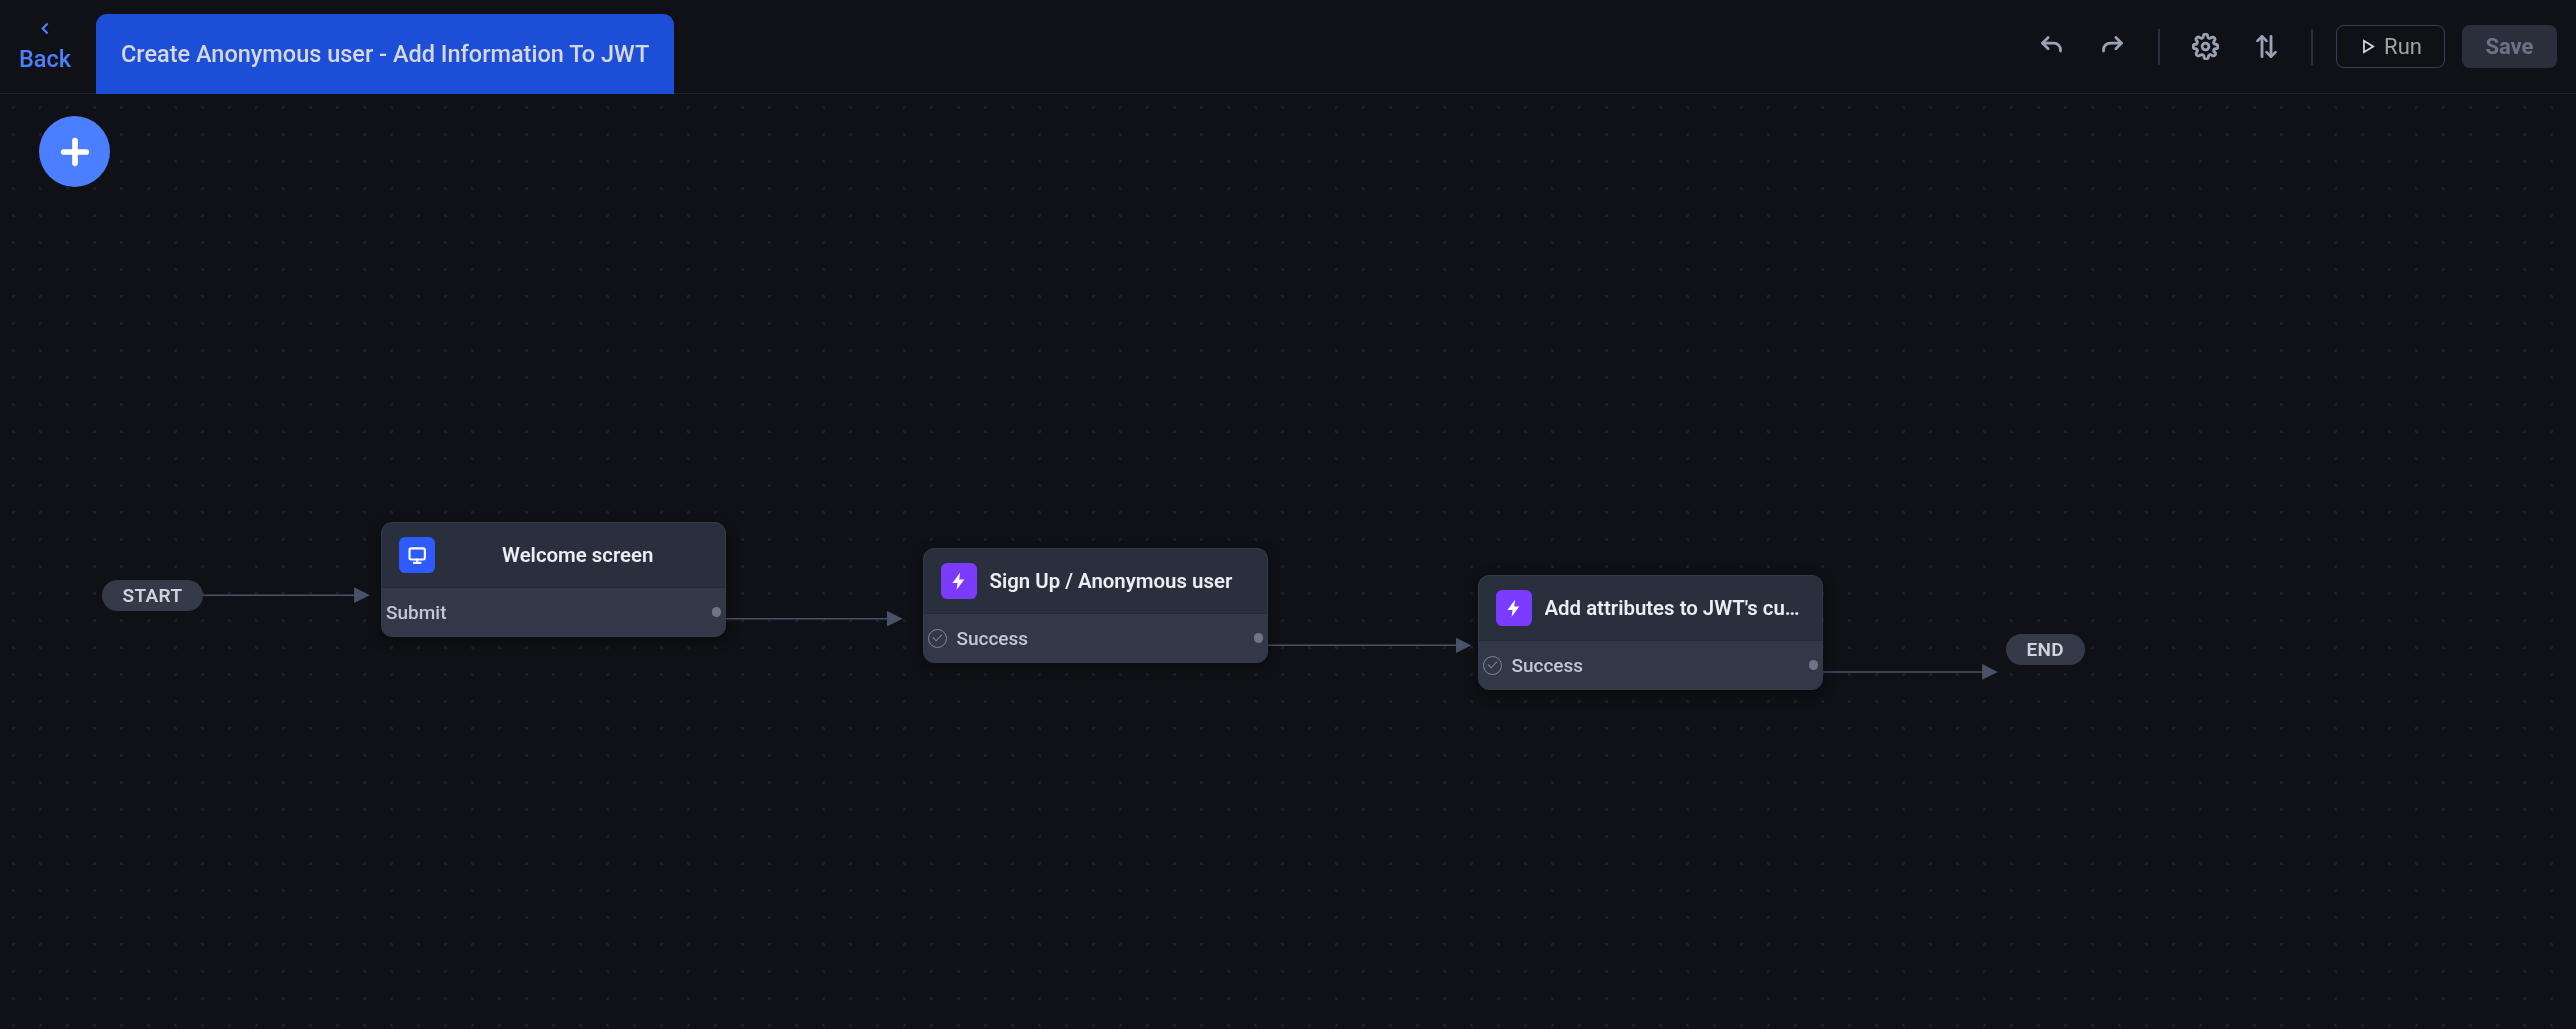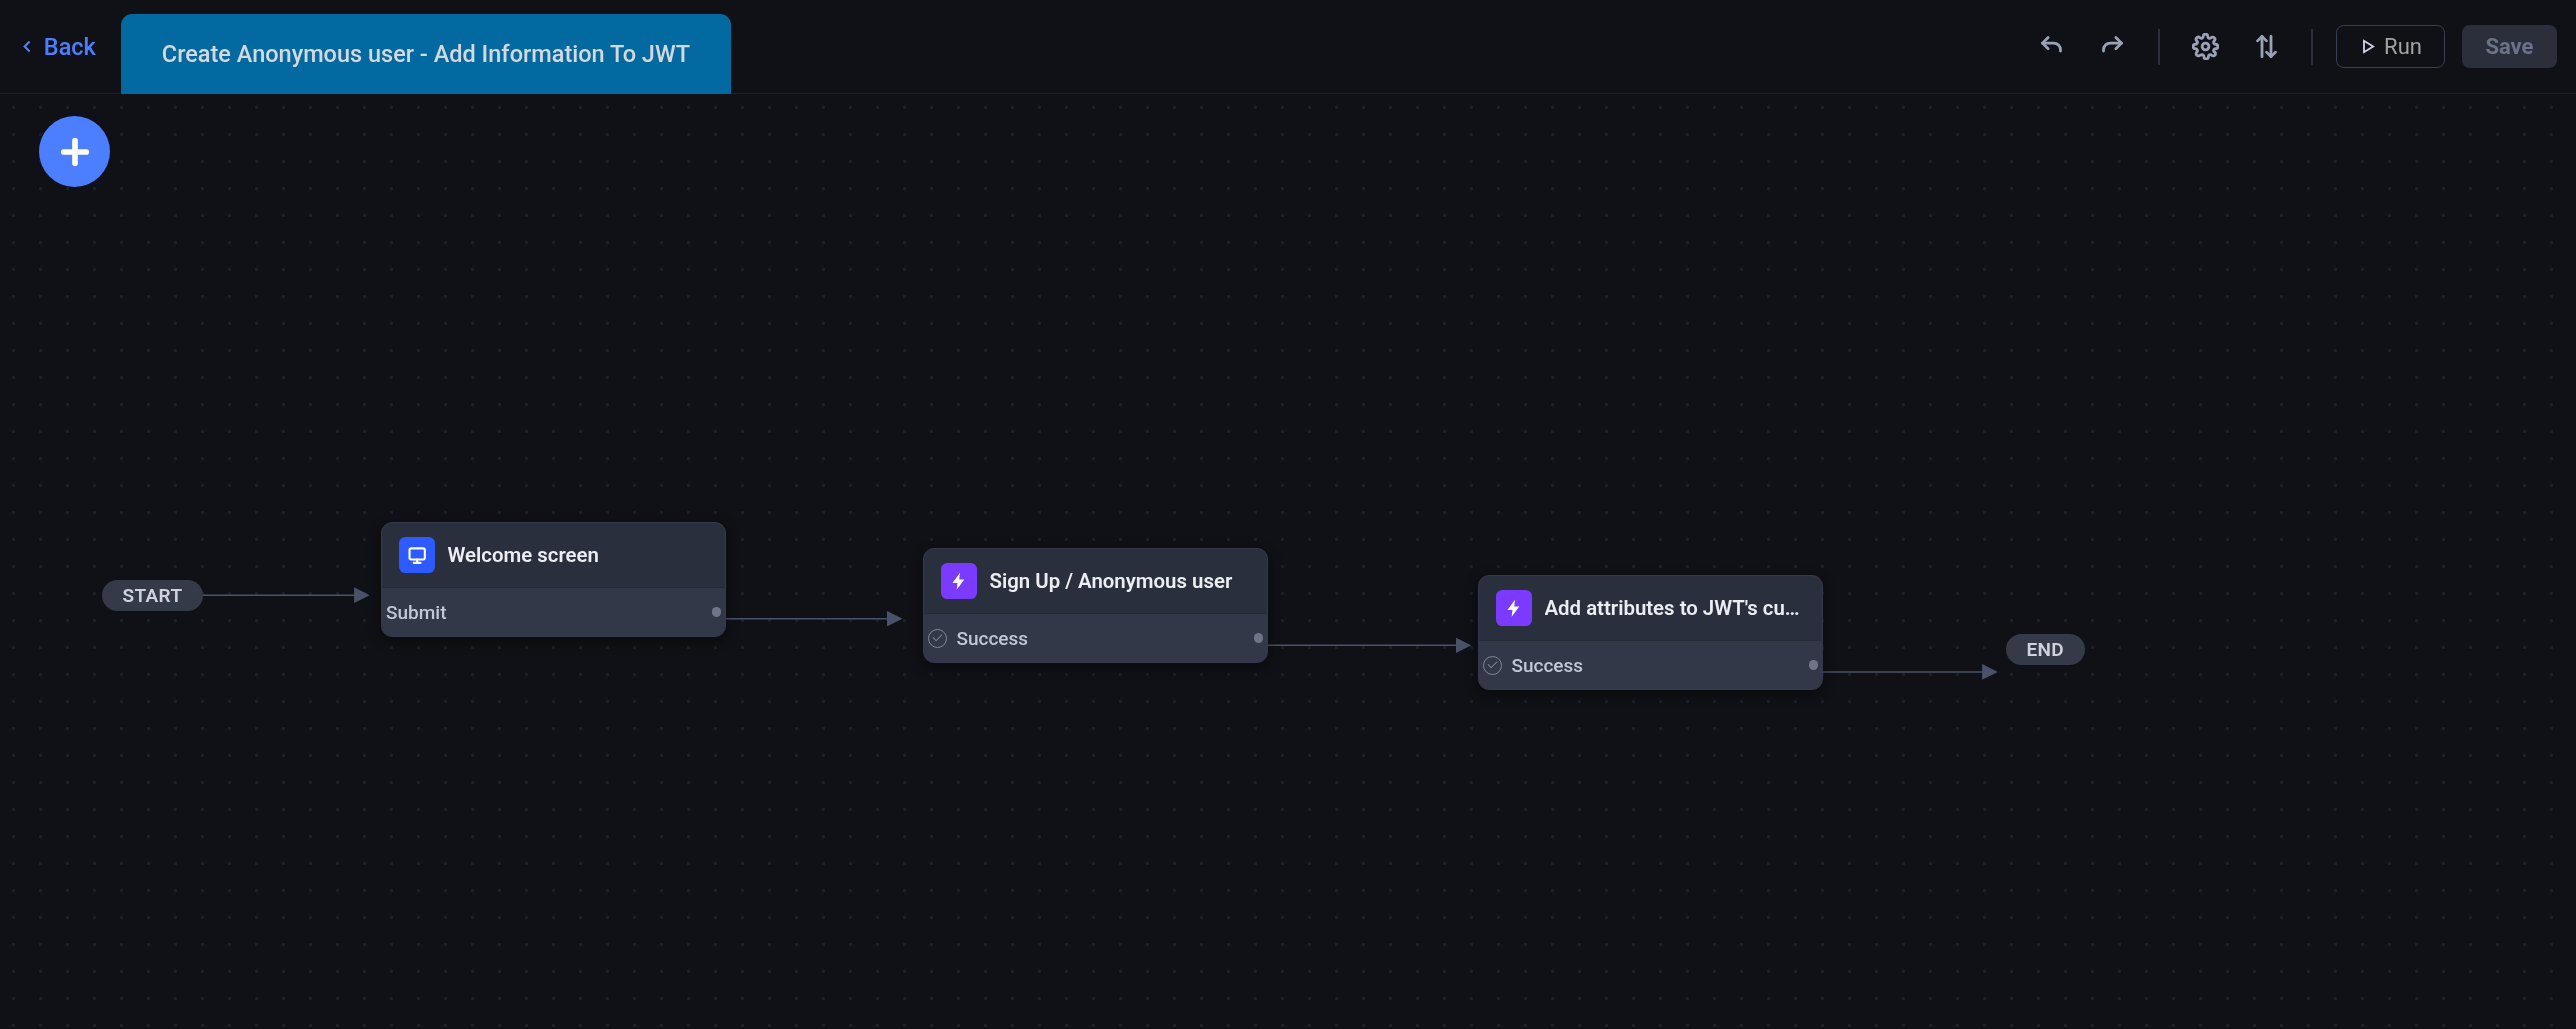--- a/index.html
+++ b/index.html
@@ -17,29 +17,30 @@
     position: absolute; left: 0; top: 0; right: 0; height: 94px;
     display: flex; align-items: center;
     background: #0f1116;
     border-bottom: 1.6px solid #1d2129;
   }
   .back-btn {
     display: flex; align-items: center; gap: 7.8px;
     margin-left: 19px;
     color: #4c7fff; font-size: 23.5px; font-weight: 500;
     cursor: pointer;
+    flex-direction: column;
   }
   .back-btn svg { width: 17px; height: 17px; stroke: #4c7fff; stroke-width: 3; fill: none; }
 
   .title-tab {
     margin-left: 25px;
     height: 80px; margin-top: 14px;
-    padding: 0 41px;
+    padding: 0 25px;
     display: flex; align-items: center;
-    background: #0369a1;
+    background: #1d4ed8;
     border-top-left-radius: 11px; border-top-right-radius: 11px;
     color: #d6d8e0; font-size: 23.5px; font-weight: 500;
   }
 
   .topbar-right {
     margin-left: auto;
     display: flex; align-items: center; gap: 17px;
     padding-right: 19px;
   }
   .icon-btn {
@@ -202,21 +203,21 @@
   </svg>
 
   <div class="pill" style="left:102px;top:486px;">
     <span>START</span>
   </div>
 
   <div class="pill" style="left:2006px;top:540px;">
     <span>END</span>
   </div>
 
-  <div class="node" style="left:381px;top:428px;">
+  <div class="node" style="left:381px;top:428px;text-align:center;">
     <div class="node-head">
       <div class="node-badge blue">
         <svg viewBox="0 0 24 24">
             <rect x="3" y="4" width="18" height="13" rx="2"></rect>
             <path d="M8 21h8M12 17v4"></path>
           </svg>
       </div>
       <div class="node-title">Welcome screen</div>
     </div>
     <div class="node-row">

